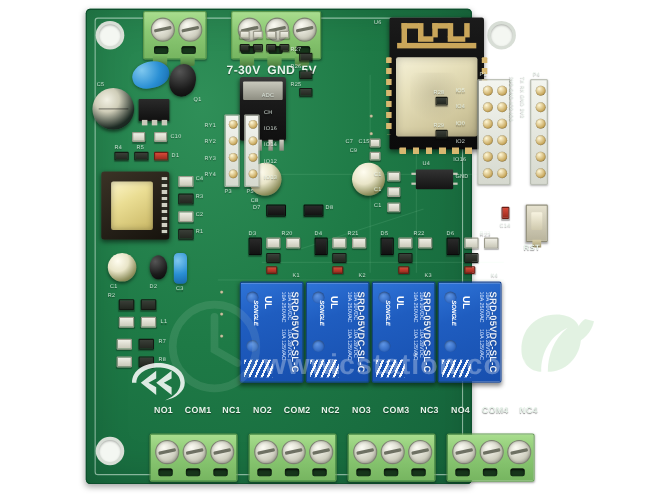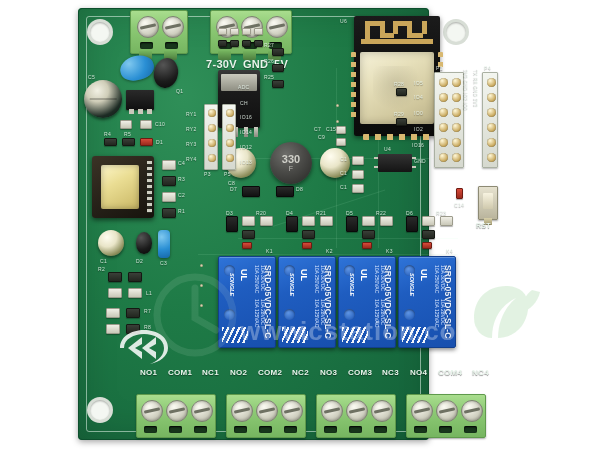--- a/index.html
+++ b/index.html
@@ -262,24 +262,20 @@
       <div class="leg" style="left:6px;"></div>
       <div class="leg" style="left:16px;"></div>
       <div class="leg" style="left:26px;"></div>
       <div class="leg" style="left:36px;"></div>
     </div>
     <div class="silk xs" style="left:130px;top:100px;">U2</div>
 
     <div class="part ecap-y" style="left:148px;top:140px;width:30px;height:30px;"></div>
     <div class="silk xs" style="left:150px;top:172px;">C8</div>
 
-    <div class="part inductor" style="left:192px;top:134px;width:42px;height:42px;">
-      <div class="mark">330</div>
-      <div class="mark2">F</div>
-    </div>
 
     <div class="part ecap-y" style="left:242px;top:140px;width:30px;height:30px;"></div>
     <div class="silk xs" style="left:240px;top:126px;">C9</div>
     <div class="silk xs" style="left:236px;top:118px;">C7</div>
 
     <div class="part smd blk" style="left:164px;top:178px;width:18px;height:11px;"></div>
     <div class="part smd blk" style="left:198px;top:178px;width:18px;height:11px;"></div>
     <div class="silk xs" style="left:152px;top:178px;">D7</div>
     <div class="silk xs" style="left:218px;top:178px;">D8</div>
 

